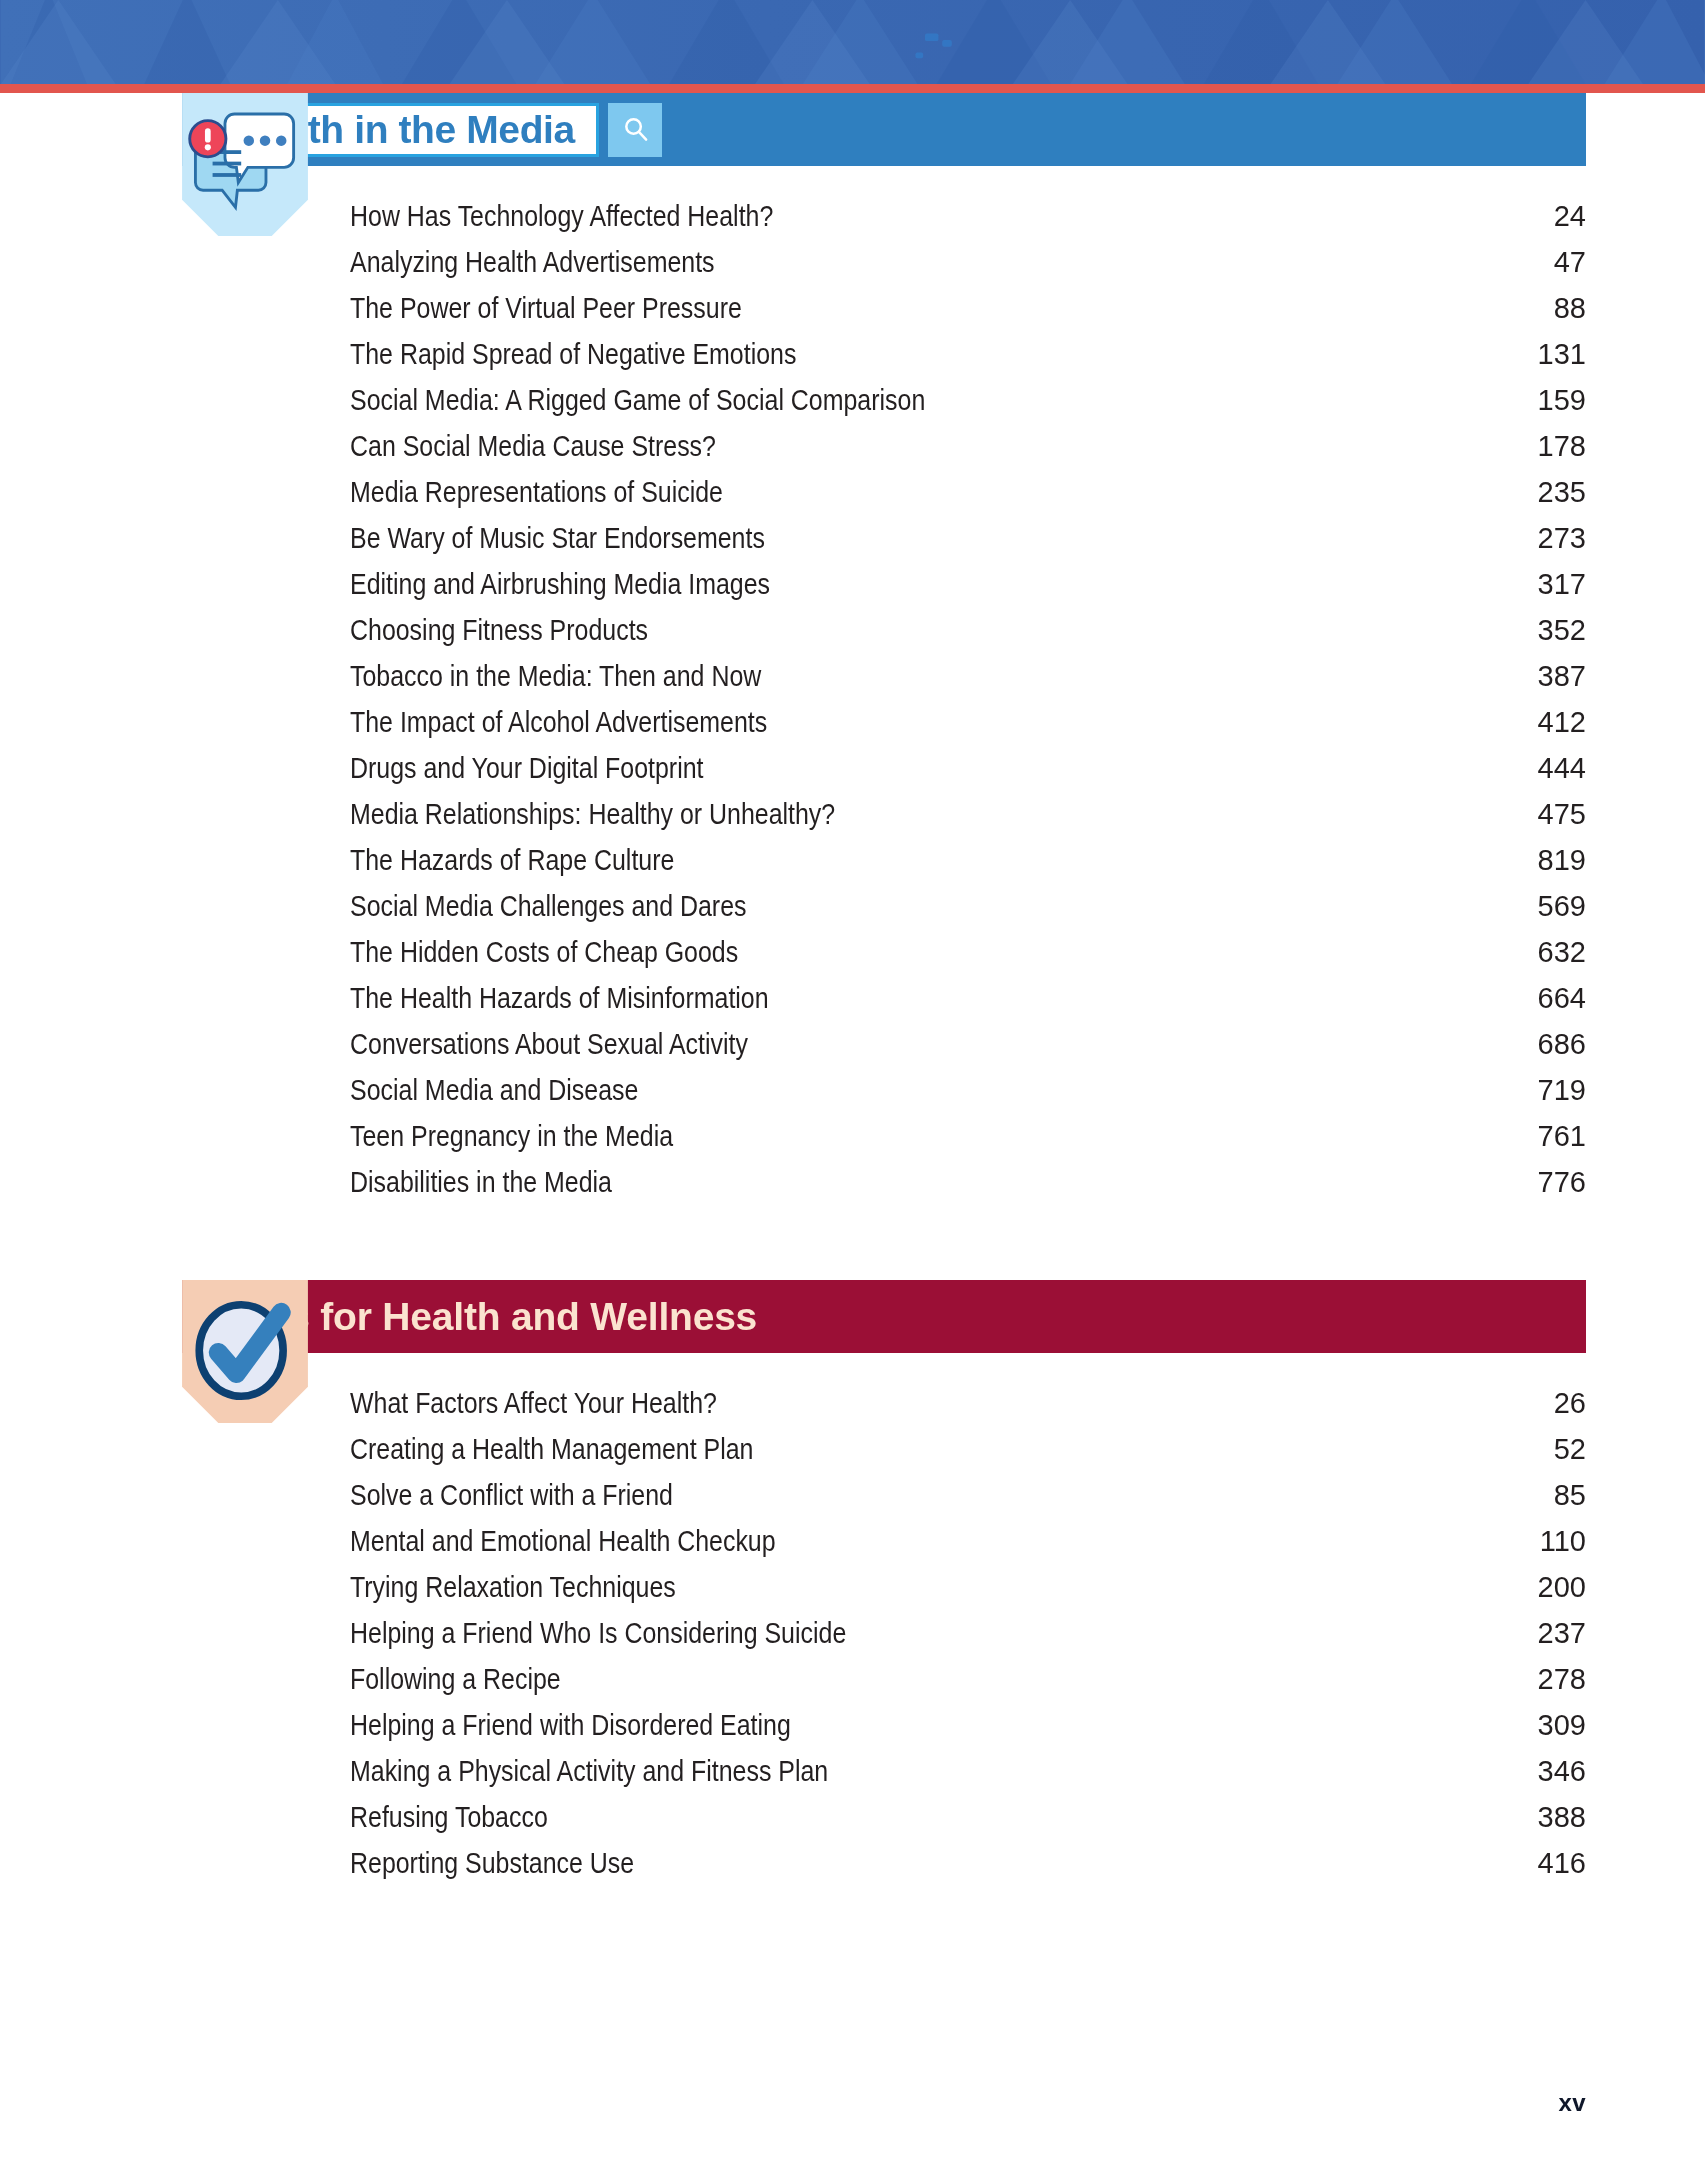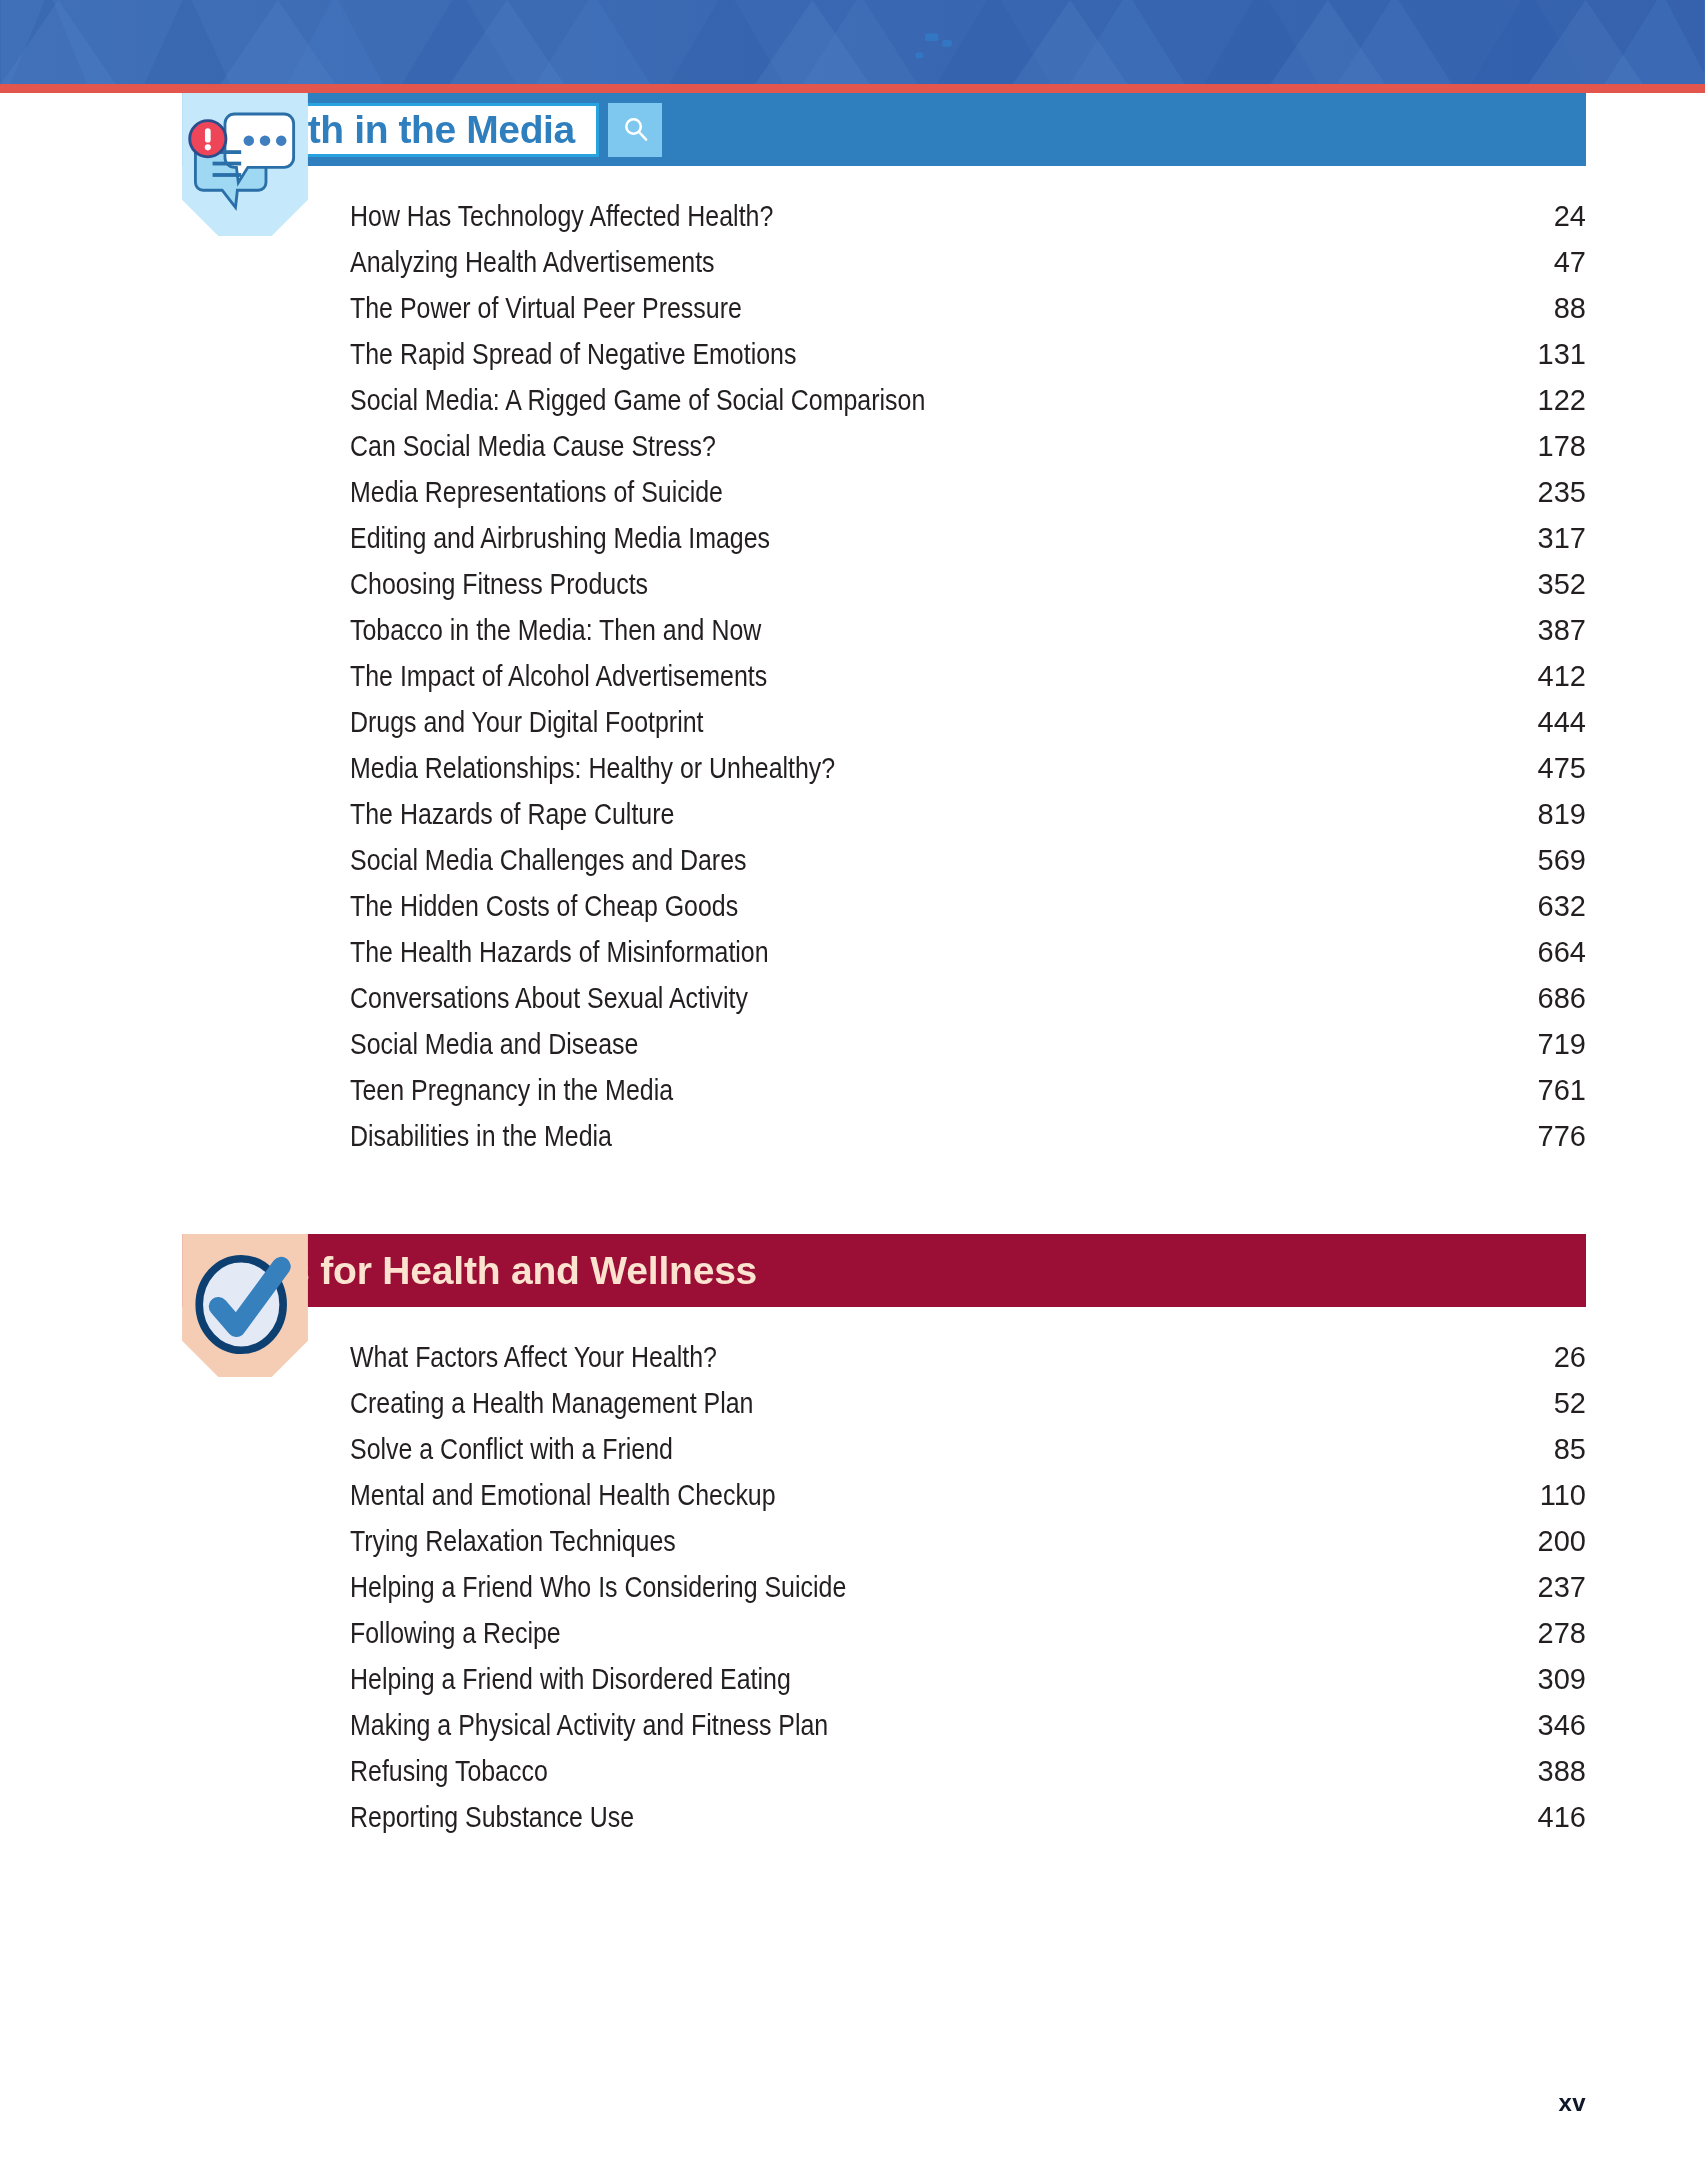--- a/index.html
+++ b/index.html
@@ -276,31 +276,36 @@
           <span class="toc-page">88</span>
         </div>
       <div class="toc-row">
           <span class="toc-title">The Rapid Spread of Negative Emotions</span>
           <span class="toc-dots"></span>
           <span class="toc-page">131</span>
         </div>
       <div class="toc-row">
           <span class="toc-title">Social Media: A Rigged Game of Social Comparison</span>
           <span class="toc-dots"></span>
-          <span class="toc-page">122</span>
+          <span class="toc-page">159</span>
         </div>
       <div class="toc-row">
           <span class="toc-title">Can Social Media Cause Stress?</span>
           <span class="toc-dots"></span>
           <span class="toc-page">178</span>
         </div>
       <div class="toc-row">
           <span class="toc-title">Media Representations of Suicide</span>
           <span class="toc-dots"></span>
           <span class="toc-page">235</span>
+        </div>
+      <div class="toc-row">
+          <span class="toc-title">Be Wary of Music Star Endorsements</span>
+          <span class="toc-dots"></span>
+          <span class="toc-page">273</span>
         </div>
       <div class="toc-row">
           <span class="toc-title">Editing and Airbrushing Media Images</span>
           <span class="toc-dots"></span>
           <span class="toc-page">317</span>
         </div>
       <div class="toc-row">
           <span class="toc-title">Choosing Fitness Products</span>
           <span class="toc-dots"></span>
           <span class="toc-page">352</span>

